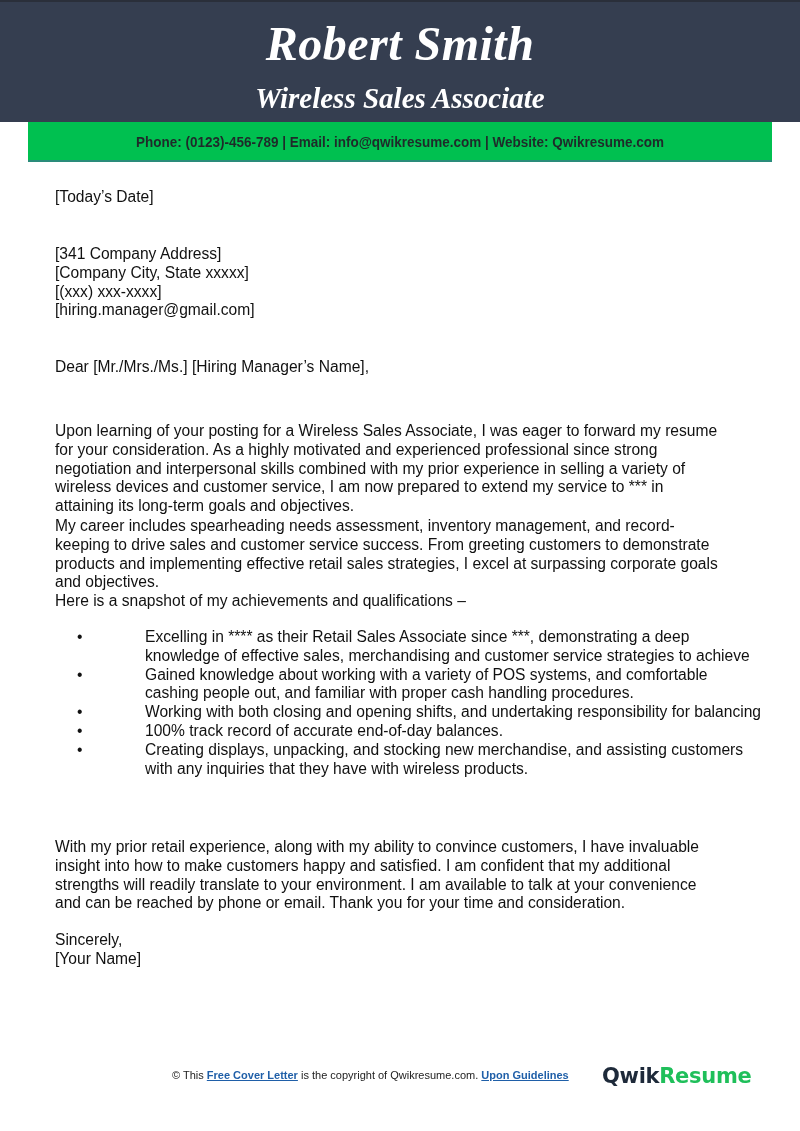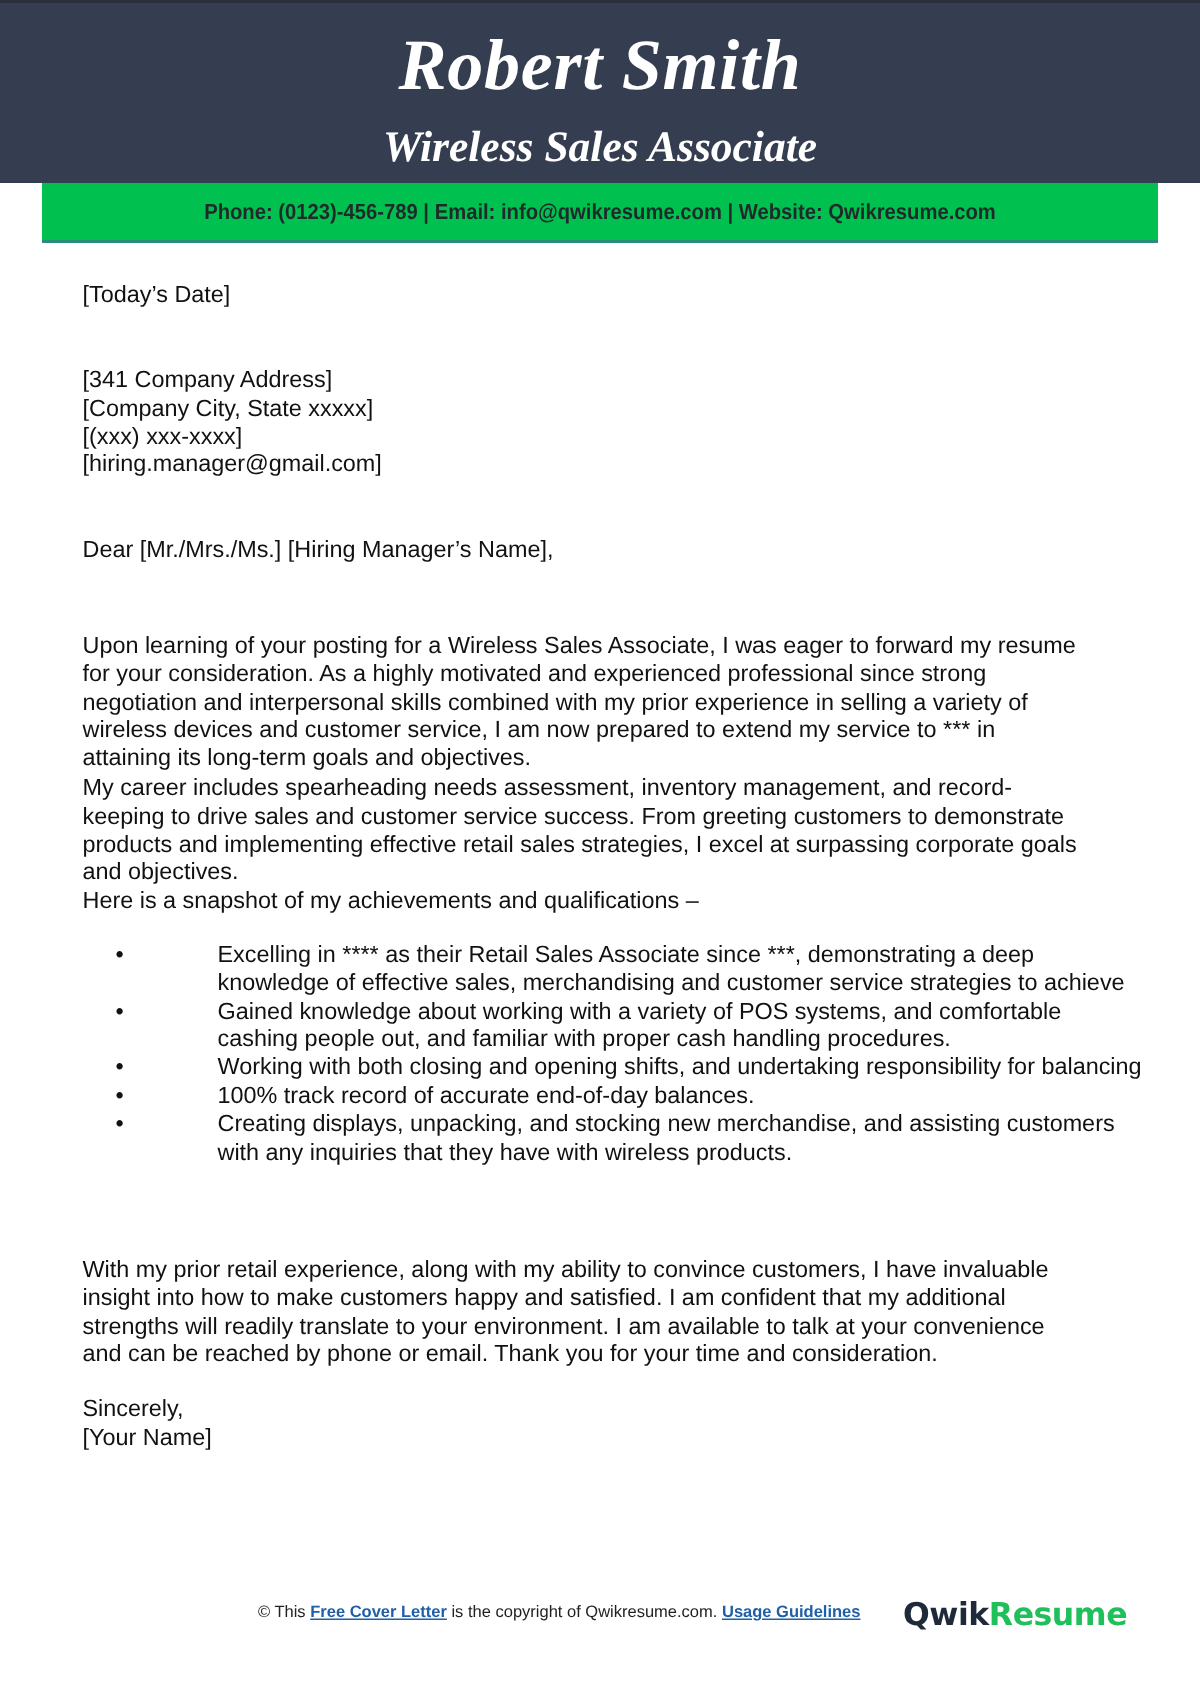--- a/index.html
+++ b/index.html
@@ -122,15 +122,15 @@
   <span>insight into how to make customers happy and satisfied.  I am confident that my additional</span>
   <span>strengths will readily translate to your environment. I am available to talk at your convenience</span>
   <span>and can be reached by phone or email. Thank you for your time and consideration.</span>
 </div>
 
 <div class="para" style="top:931px;">
   <span>Sincerely,</span>
   <span>[Your Name]</span>
 </div>
 
-<div class="footer-note"><span>© This </span><a>Free Cover Letter</a><span> is the copyright of Qwikresume.com. </span><a>Usage Guidelines</a></div>
+<div class="footer-note"><span>© This </span><a>Free Cover Letter</a><span> is the copyright of Qwikresume.com. </span><a>Upon Guidelines</a></div>
 
 <div class="logo"><span class="q">Qwik</span><span class="r">Resume</span></div>
 
 </body></html>

